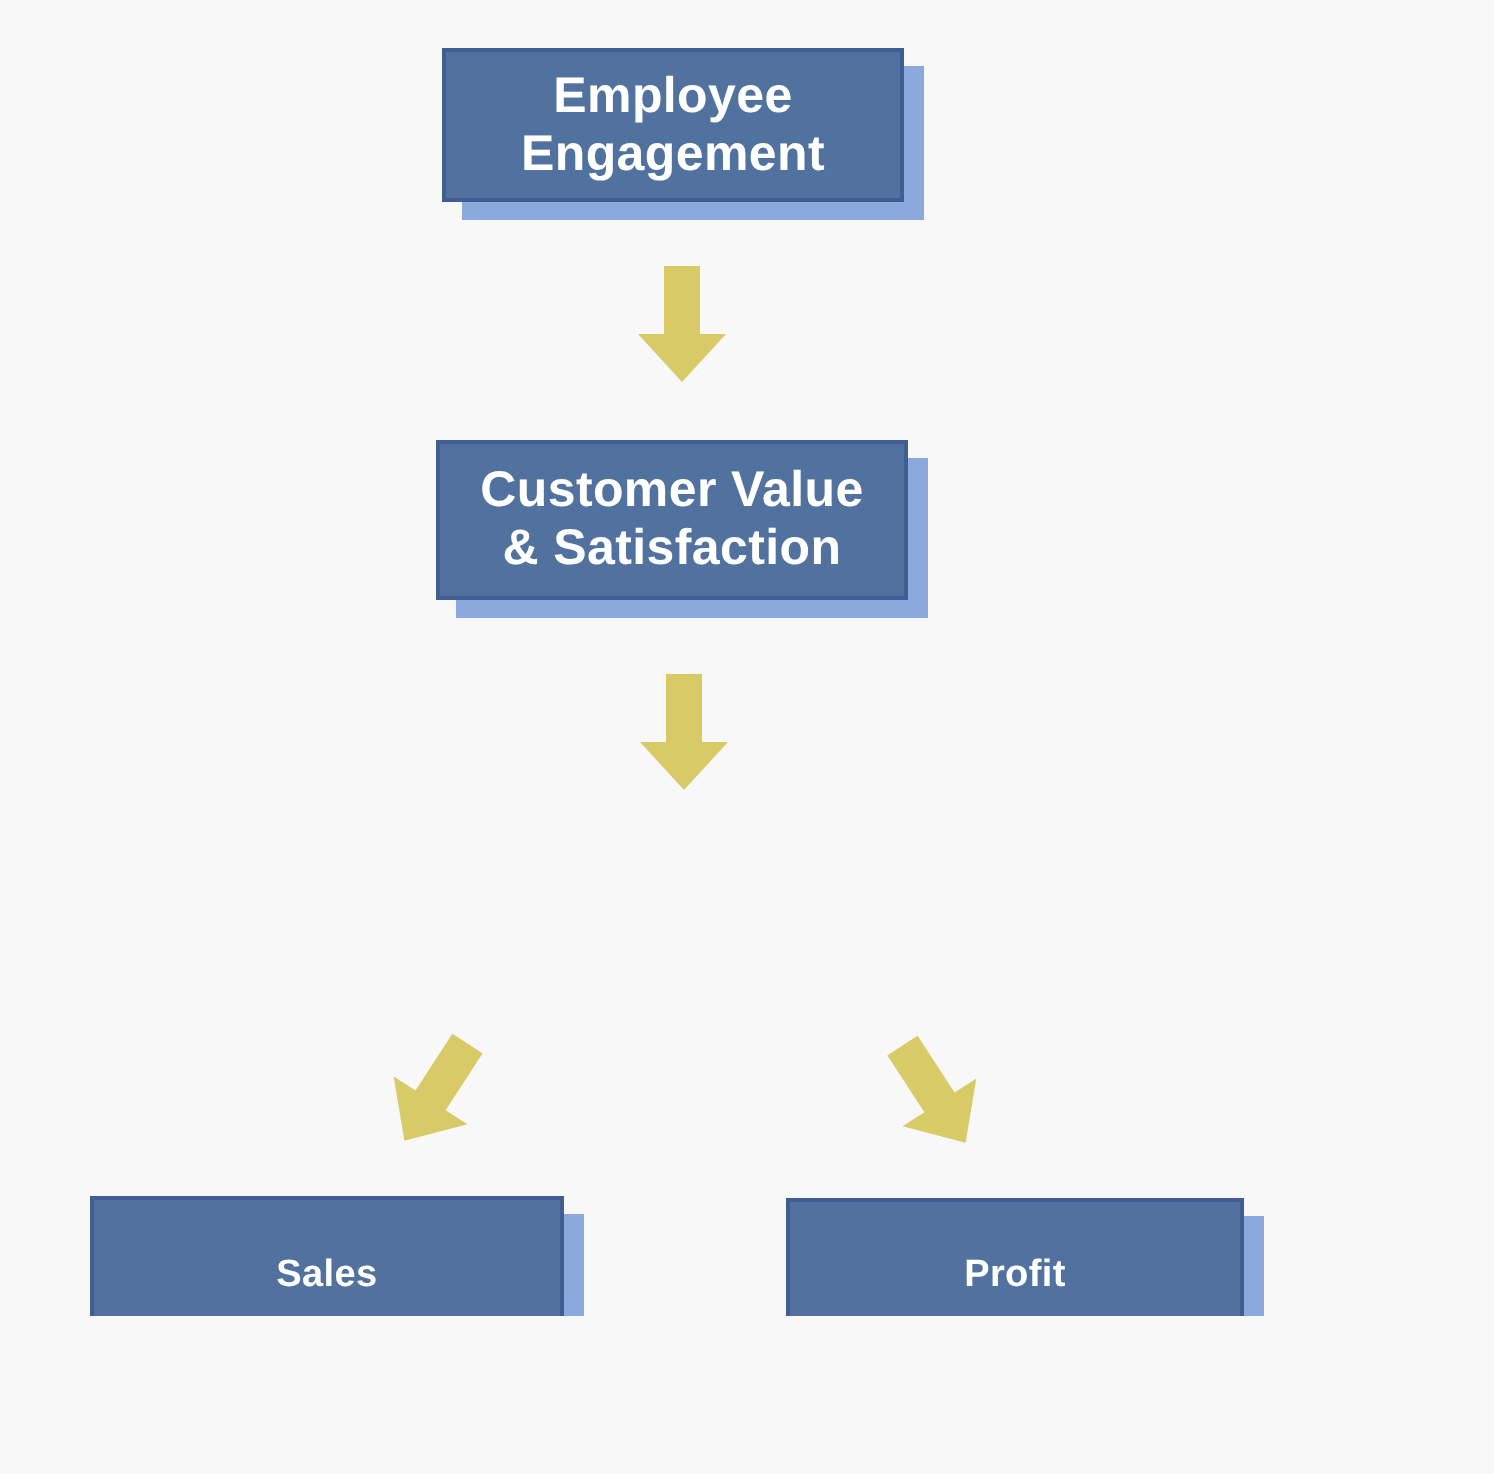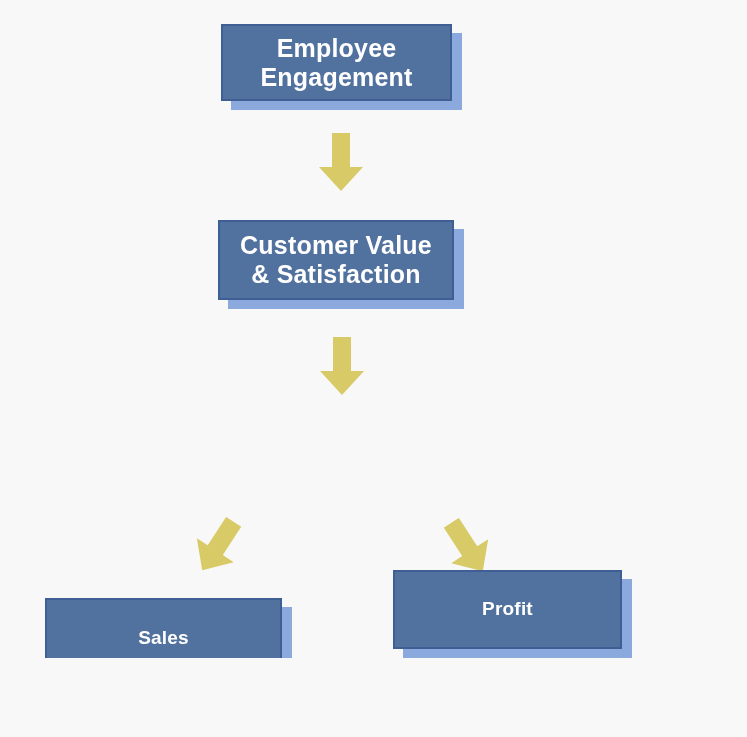--- a/index.html
+++ b/index.html
@@ -39,21 +39,21 @@
     line-height: 1.16;
     letter-spacing: 0.2px;
   }
   .node-sm .node-label { font-size: 25px; }
   .node-lg .node-label { font-size: 19px; }
 
   .node-employee   { left: 221px; top: 24px;  width: 231px; height: 77px; }
   .node-value      { left: 218px; top: 220px; width: 236px; height: 80px; }
   .node-loyalty    { left: 220px; top: 412px; width: 233px; height: 81px; }
   .node-sales      { left: 45px;  top: 598px; width: 237px; height: 80px; }
-  .node-profit     { left: 393px; top: 570px; width: 229px; height: 79px; }
+  .node-profit     { left: 393px; top: 599px; width: 229px; height: 79px; }
 
   .arrow {
     position: absolute;
     color: var(--arrow);
   }
   .arrow svg { display: block; width: 100%; height: 100%; }
   .arrow-1 { left: 319px; top: 133px; width: 44px; height: 58px; }
   .arrow-2 { left: 320px; top: 336px; width: 44px; height: 60px; }
   .arrow-left  { left: 196px; top: 517px; width: 44px; height: 58px; transform: rotate(33deg); }
   .arrow-right { left: 445px; top: 518px; width: 44px; height: 58px; transform: rotate(-33deg); }

